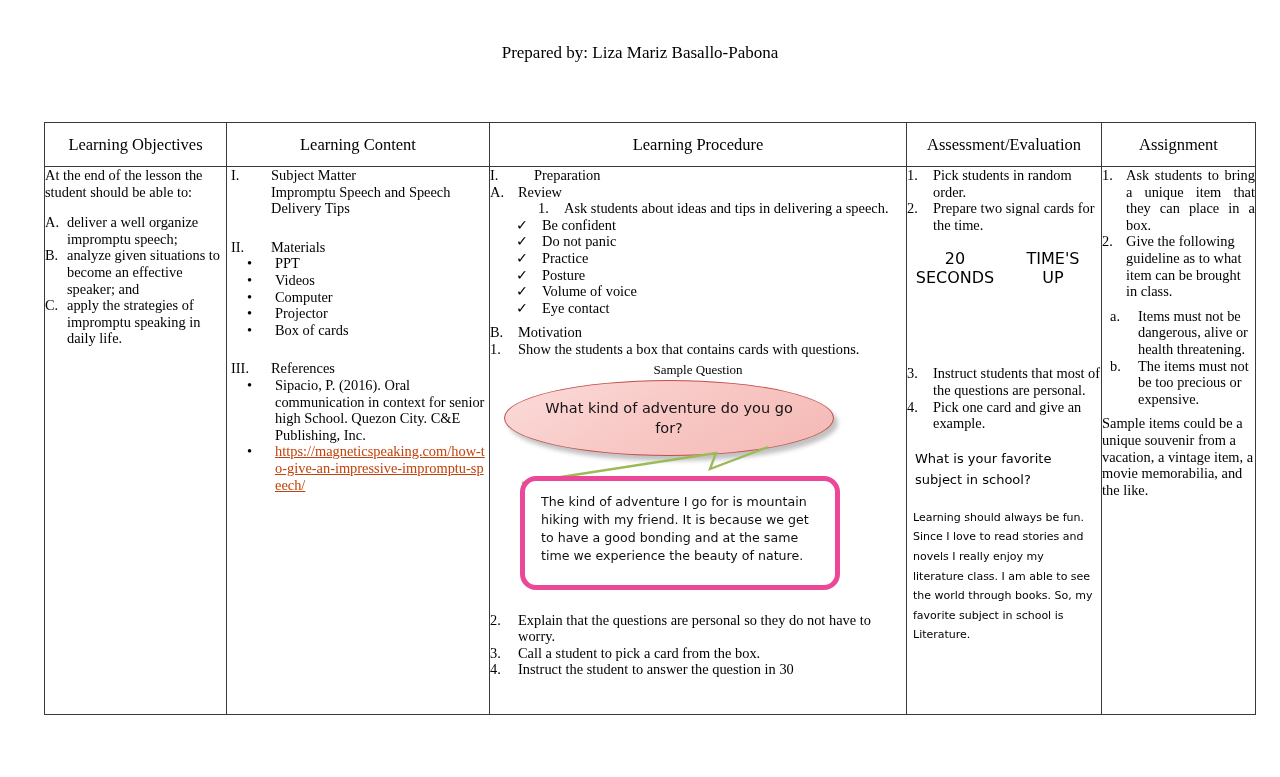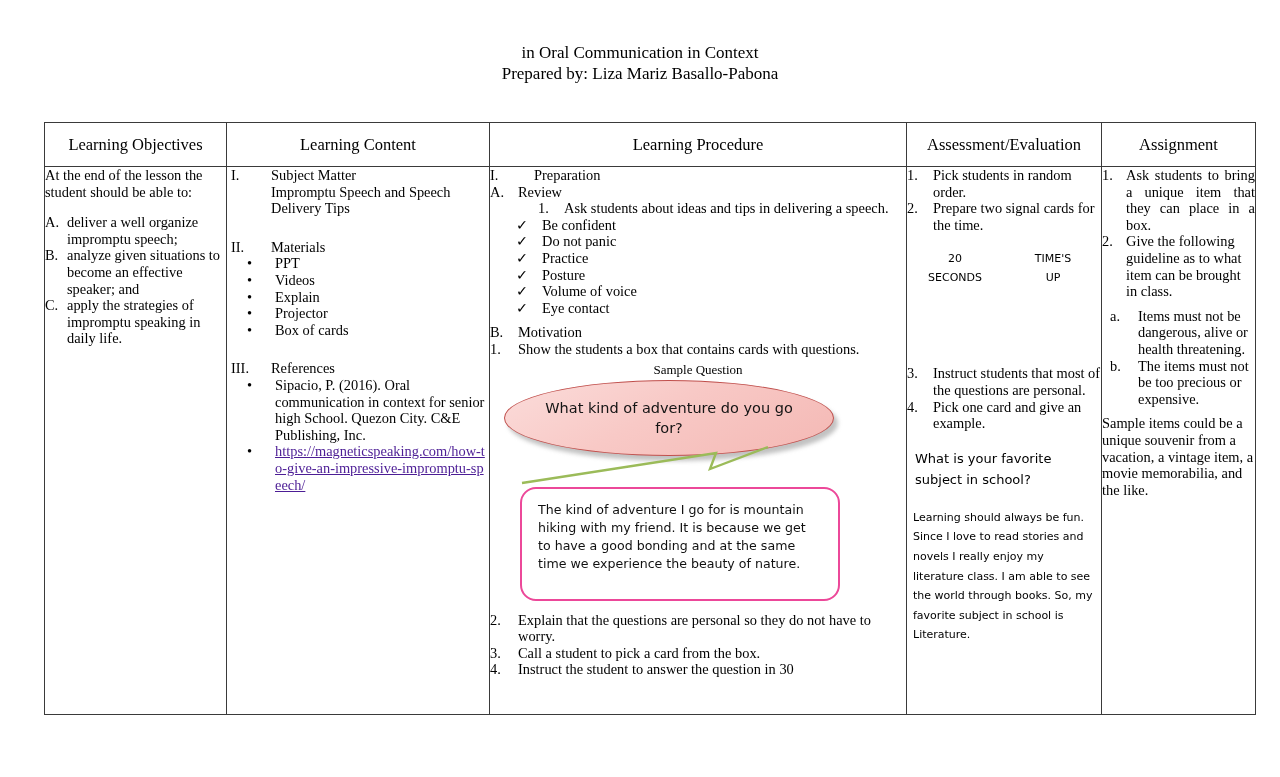--- a/index.html
+++ b/index.html
@@ -83,21 +83,21 @@
 
   
   .obj-intro { margin-bottom: 0; }
   .obj-li .mk { width: 22px; }
 
   
   .rom .mk { width: 44px; padding-left: 4px; box-sizing: border-box; }
   .bullet { padding-left: 20px; }
   .bullet .mk { width: 28px; }
   .ref-link {
-    color: #4c1d95;
+    color: #c2410c;
     word-break: break-all;
   }
 
   
   .proc-rom .mk { width: 44px; }
   .proc-ab .mk { width: 28px; }
   .proc-num .mk { width: 28px; }
   .proc-sub { padding-left: 48px; }
   .proc-sub .mk { width: 26px; }
   .check { padding-left: 26px; }
@@ -106,21 +106,21 @@
   
   .as-num .mk { width: 26px; }
   .sans {
     font-family: "DejaVu Sans", "Liberation Sans", sans-serif;
   }
   .signal-row {
     display: flex;
     justify-content: space-between;
     padding: 0 6px;
     margin-top: 16px;
-    font-size: 11px;
+    font-size: 16px;
     line-height: 19px;
     text-align: center;
   }
   .signal-card { width: 84px; }
 
   .sample-q {
     margin-top: 16px;
     text-align: left;
     font-size: 13px;
     line-height: 21px;
@@ -202,42 +202,41 @@
     position: absolute;
     left: 0;
     top: -24px;
     width: 320px;
     height: 44px;
     overflow: visible;
   }
   .callout-box {
     position: absolute;
     left: 0;
-    top: 18px;
+    top: 7px;
     width: 320px;
     height: 114px;
     box-sizing: border-box;
-    border: 2px solid #ec4899;
+    border: 5px solid #ec4899;
     border-radius: 16px;
     background: #ffffff;
   }
   .callout-text {
     padding: 12px 16px 0 16px;
     font-family: "DejaVu Sans", "Liberation Sans", sans-serif;
     font-size: 12.6px;
     line-height: 18px;
     color: #111111;
   }
   .trailing { margin-top: 2px; }
 </style>
 </head>
 <body>
 
 <div class="doc-title">
-  <div>in Oral Communication in Context</div>
   <div>Prepared by: Liza Mariz Basallo-Pabona</div>
 </div>
 
 <table class="plan-table">
   <thead>
     <tr>
       <th class="col-obj">Learning Objectives</th>
       <th class="col-cont">Learning Content</th>
       <th class="col-proc">Learning Procedure</th>
       <th class="col-asmt">Assessment/Evaluation</th>
@@ -282,21 +281,21 @@
         <div class="li bullet">
           <span class="mk">•</span>
           <span class="tx">PPT</span>
         </div>
         <div class="li bullet">
           <span class="mk">•</span>
           <span class="tx">Videos</span>
         </div>
         <div class="li bullet">
           <span class="mk">•</span>
-          <span class="tx">Explain</span>
+          <span class="tx">Computer</span>
         </div>
         <div class="li bullet">
           <span class="mk">•</span>
           <span class="tx">Projector</span>
         </div>
         <div class="li bullet">
           <span class="mk">•</span>
           <span class="tx">Box of cards</span>
         </div>
 

